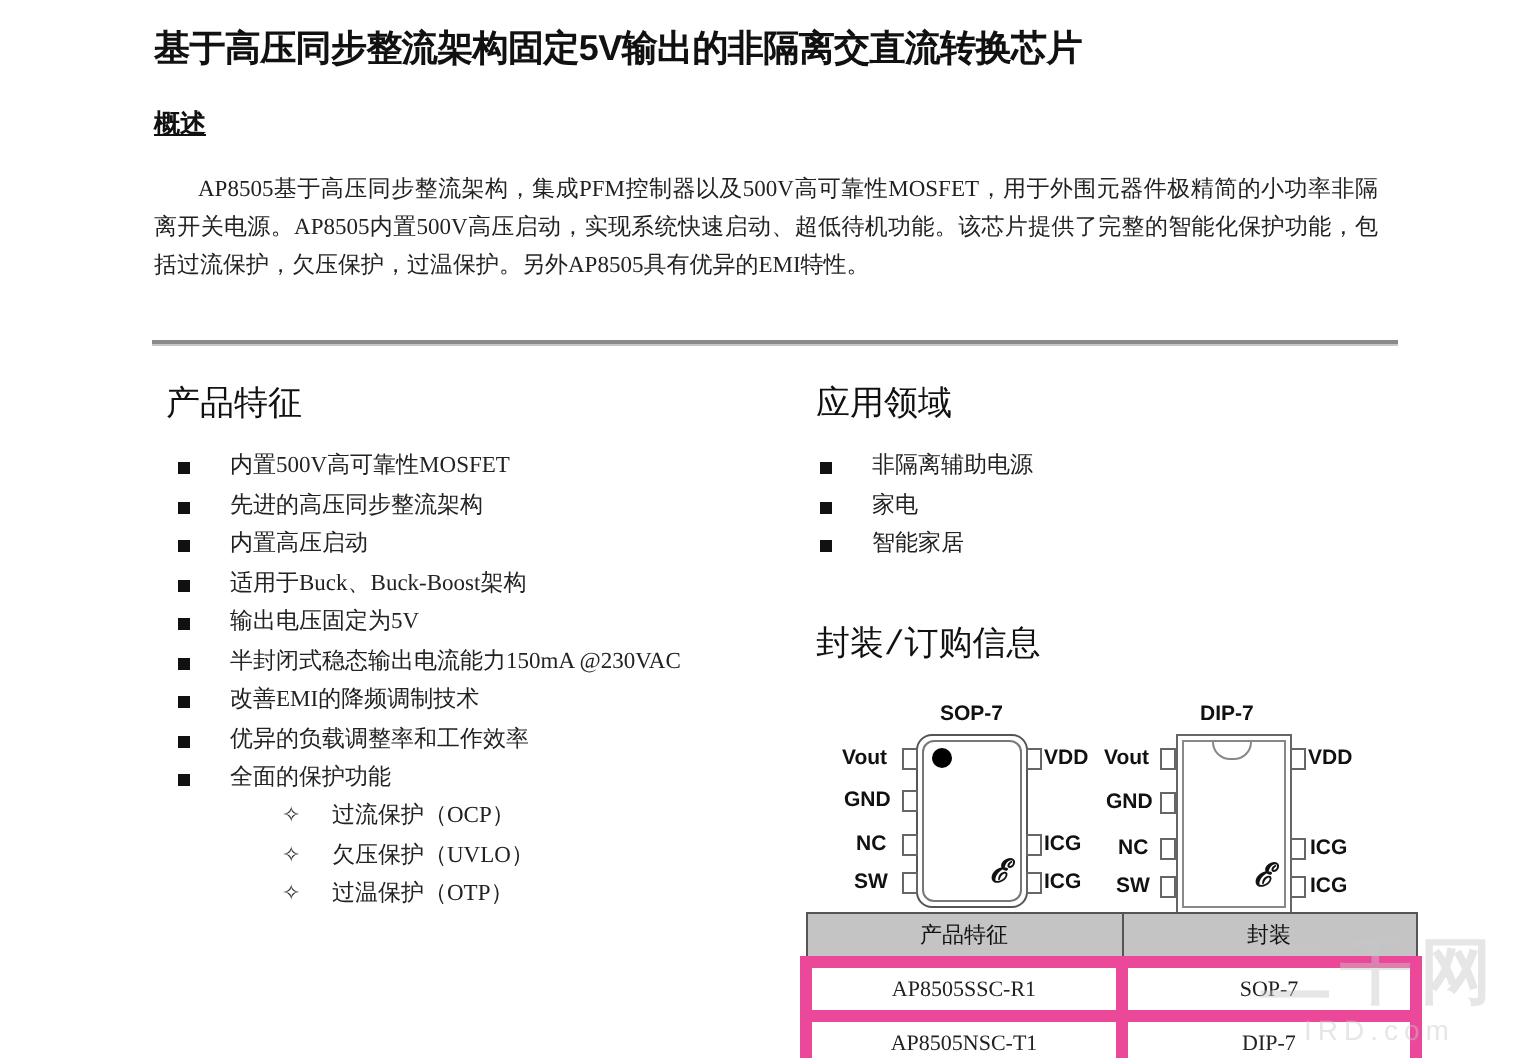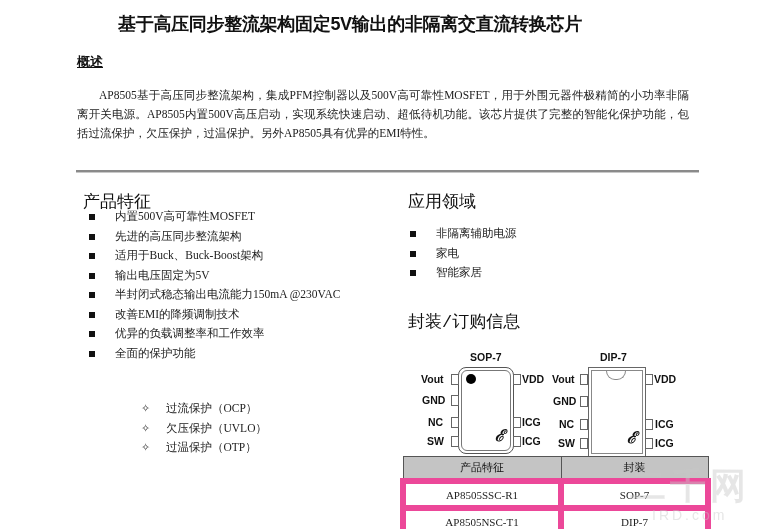--- a/index.html
+++ b/index.html
@@ -1,20 +1,20 @@
 <!DOCTYPE html>
 <html><head>
 <meta charset="utf-8">
 <style>
   html, body { margin:0; padding:0; background:#ffffff; }
   body { width:761px; height:529px; position:relative; overflow:hidden;
          font-family:"Liberation Serif","DejaVu Serif",serif; color:#111; }
   .abs { position:absolute; }
   .title { left:77px; top:12px; font-family:"Liberation Sans","DejaVu Sans",sans-serif;
-           font-weight:bold; font-size:18px; letter-spacing:-0.3px; color:#111; white-space:nowrap;margin-left:41px; }
+           font-weight:bold; font-size:18px; letter-spacing:-0.3px; color:#111; white-space:nowrap; }
   .sub { left:77px; top:53px; font-family:"Liberation Sans","DejaVu Sans",sans-serif;
          font-weight:bold; font-size:13px; text-decoration:underline; color:#111; }
   .para { left:77px; top:86px; width:612px; font-size:11.5px; line-height:19px; color:#222;
           text-indent:22px; text-align:justify; }
   .rule { left:76px; top:170px; width:623px; height:2px; background:#8a8a8a; border-bottom:1px solid #c8c8c8; }
   .h2 { font-family:"Liberation Sans","DejaVu Sans",sans-serif; font-size:17px; color:#111; }
   ul.feat { list-style:none; margin:0; padding:0; }
   ul.feat li { position:relative; height:19.5px; font-size:11.5px; line-height:19.5px; color:#222; white-space:nowrap; }
   ul.feat li .b { position:absolute; left:0; top:7px; width:6px; height:6px; background:#111; }
   ul.feat li .t { position:absolute; left:26px; }
@@ -32,28 +32,32 @@
 </head>
 <body>
 
 <div class="abs title">基于高压同步整流架构固定5V输出的非隔离交直流转换芯片</div>
 <div class="abs sub">概述</div>
 <div class="abs para">AP8505基于高压同步整流架构，集成PFM控制器以及500V高可靠性MOSFET，用于外围元器件极精简的小功率非隔离开关电源。AP8505内置500V高压启动，实现系统快速启动、超低待机功能。该芯片提供了完整的智能化保护功能，包括过流保护，欠压保护，过温保护。另外AP8505具有优异的EMI特性。</div>
 
 <div class="abs rule"></div>
 
 <div class="abs h2" style="left:83px; top:190px;">产品特征</div>
-<ul class="abs feat" style="left:89px; top:207px; width:300px;">
+<ul class="abs feat" style="left:89px; top:224px; width:300px;">
   <li>
       <span class="b"></span>
       <span class="t">内置500V高可靠性MOSFET</span>
     </li>
   <li>
       <span class="b"></span>
       <span class="t">先进的高压同步整流架构</span>
+    </li>
+  <li>
+      <span class="b"></span>
+      <span class="t">内置高压启动</span>
     </li>
   <li>
       <span class="b"></span>
       <span class="t">适用于Buck、Buck-Boost架构</span>
     </li>
   <li>
       <span class="b"></span>
       <span class="t">输出电压固定为5V</span>
     </li>
   <li>

